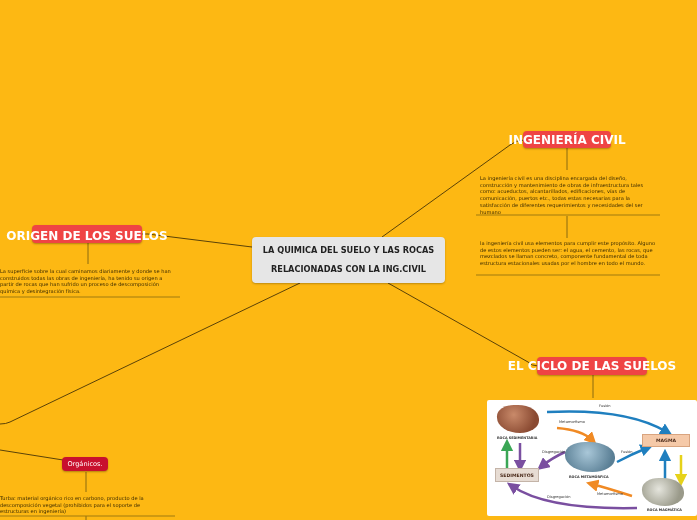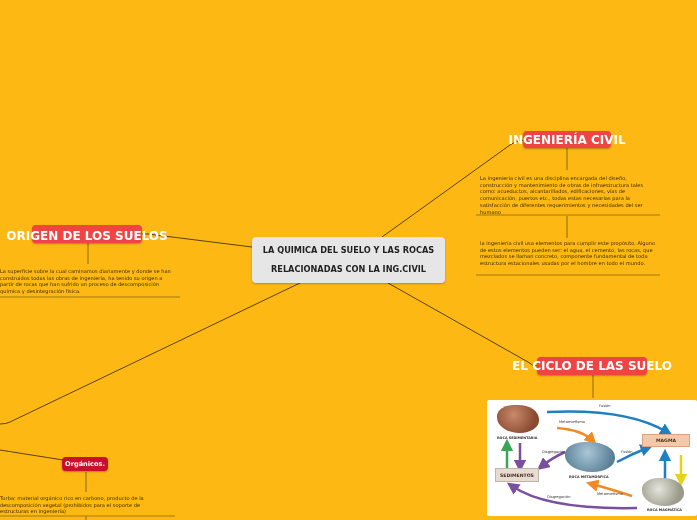--- a/index.html
+++ b/index.html
@@ -53,21 +53,21 @@
       border-radius: 4px;
       box-shadow: 0 1px 2px rgba(0,0,0,0.3);
       display: flex;
       align-items: center;
       justify-content: center;
       white-space: nowrap;
       box-sizing: border-box;
     }
     .topic.crimson {
       background: #C8102E;
-      font-weight: bold;
+      font-weight: normal;
       font-size: 6.6px;
     }
     .note {
       position: absolute;
       font-size: 5.1px;
       line-height: 6.7px;
       color: #3a2a00;
       box-sizing: border-box;
     }
     .image-card {
@@ -165,21 +165,21 @@
   </div>
 
   <div class="topic" style="left:32px; top:225px; width:110px; height:18px;align-items:flex-end;">
     <span>ORIGEN DE LOS SUELOS</span>
   </div>
   <div class="note" style="left:0px; top:268px; width:176px;">
     <span>La superficie sobre la cual caminamos diariamente y donde se han construidos todas las obras de ingeniería, ha tenido su origen a partir de rocas que han sufrido un proceso de descomposición química y desintegración física.</span>
   </div>
 
   <div class="topic" style="left:537px; top:357px; width:110px; height:18px;">
-    <span>EL CICLO DE LAS SUELO</span>
+    <span>EL CICLO DE LAS SUELOS</span>
   </div>
 
   <div class="image-card">
     <svg width="210" height="116" viewBox="0 0 210 116" style="position:absolute;left:0;top:0;">
       <defs>
         <marker id="ab" markerWidth="5" markerHeight="5" refX="2.5" refY="2.5" orient="auto">
           <path d="M0,0 L5,2.5 L0,5 z" fill="#1f7fbf"></path>
         </marker>
         <marker id="ao" markerWidth="5" markerHeight="5" refX="2.5" refY="2.5" orient="auto">
           <path d="M0,0 L5,2.5 L0,5 z" fill="#f08a24"></path>

